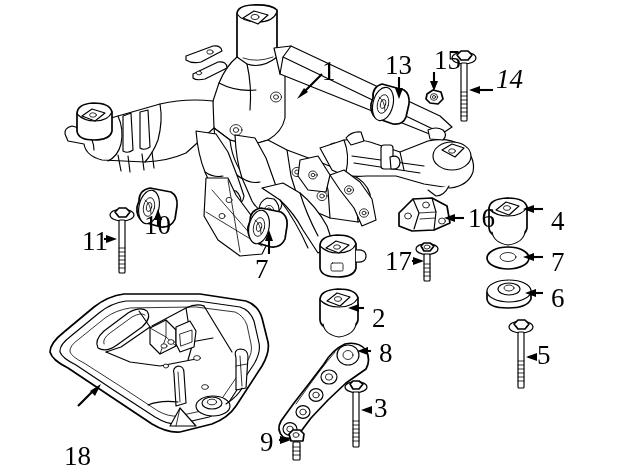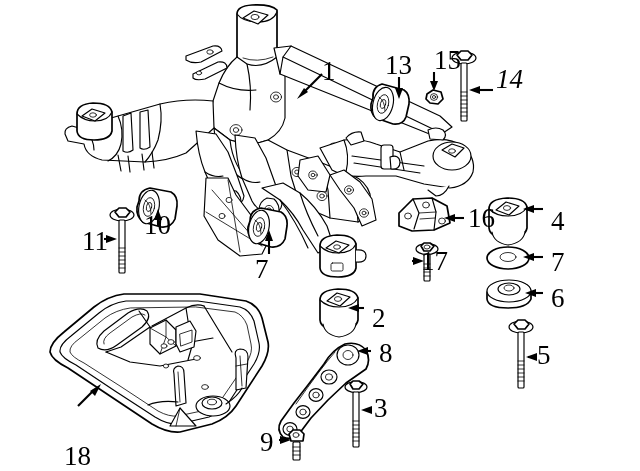--- a/index.html
+++ b/index.html
@@ -471,16 +471,16 @@
   <div class="callout" style="left:551px;top:249px;">7</div>
   <div class="callout" style="left:379px;top:340px;">8</div>
   <div class="callout" style="left:260px;top:429px;">9</div>
   <div class="callout" style="left:144px;top:212px;">10</div>
   <div class="callout" style="left:82px;top:228px;">11</div>
   <div class="callout" style="left:255px;top:256px;">7</div>
   <div class="callout" style="left:385px;top:52px;">13</div>
   <div class="callout" style="left:496px;top:66px;font-style:italic;">14</div>
   <div class="callout" style="left:434px;top:47px;">15</div>
   <div class="callout" style="left:468px;top:205px;">16</div>
-  <div class="callout" style="left:385px;top:248px;margin-left:36px;">17</div>
+  <div class="callout" style="left:385px;top:248px;">17</div>
   <div class="callout" style="left:64px;top:403px;margin-top:40px;">18</div>
 
 </div>
 
 </body></html>

